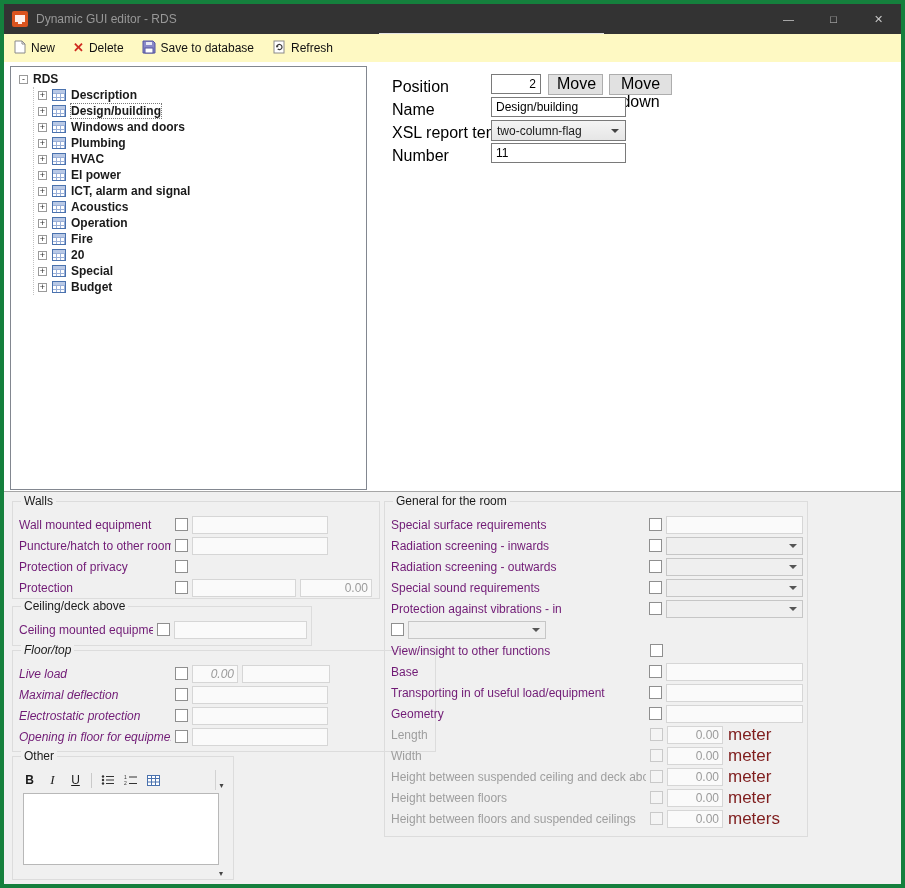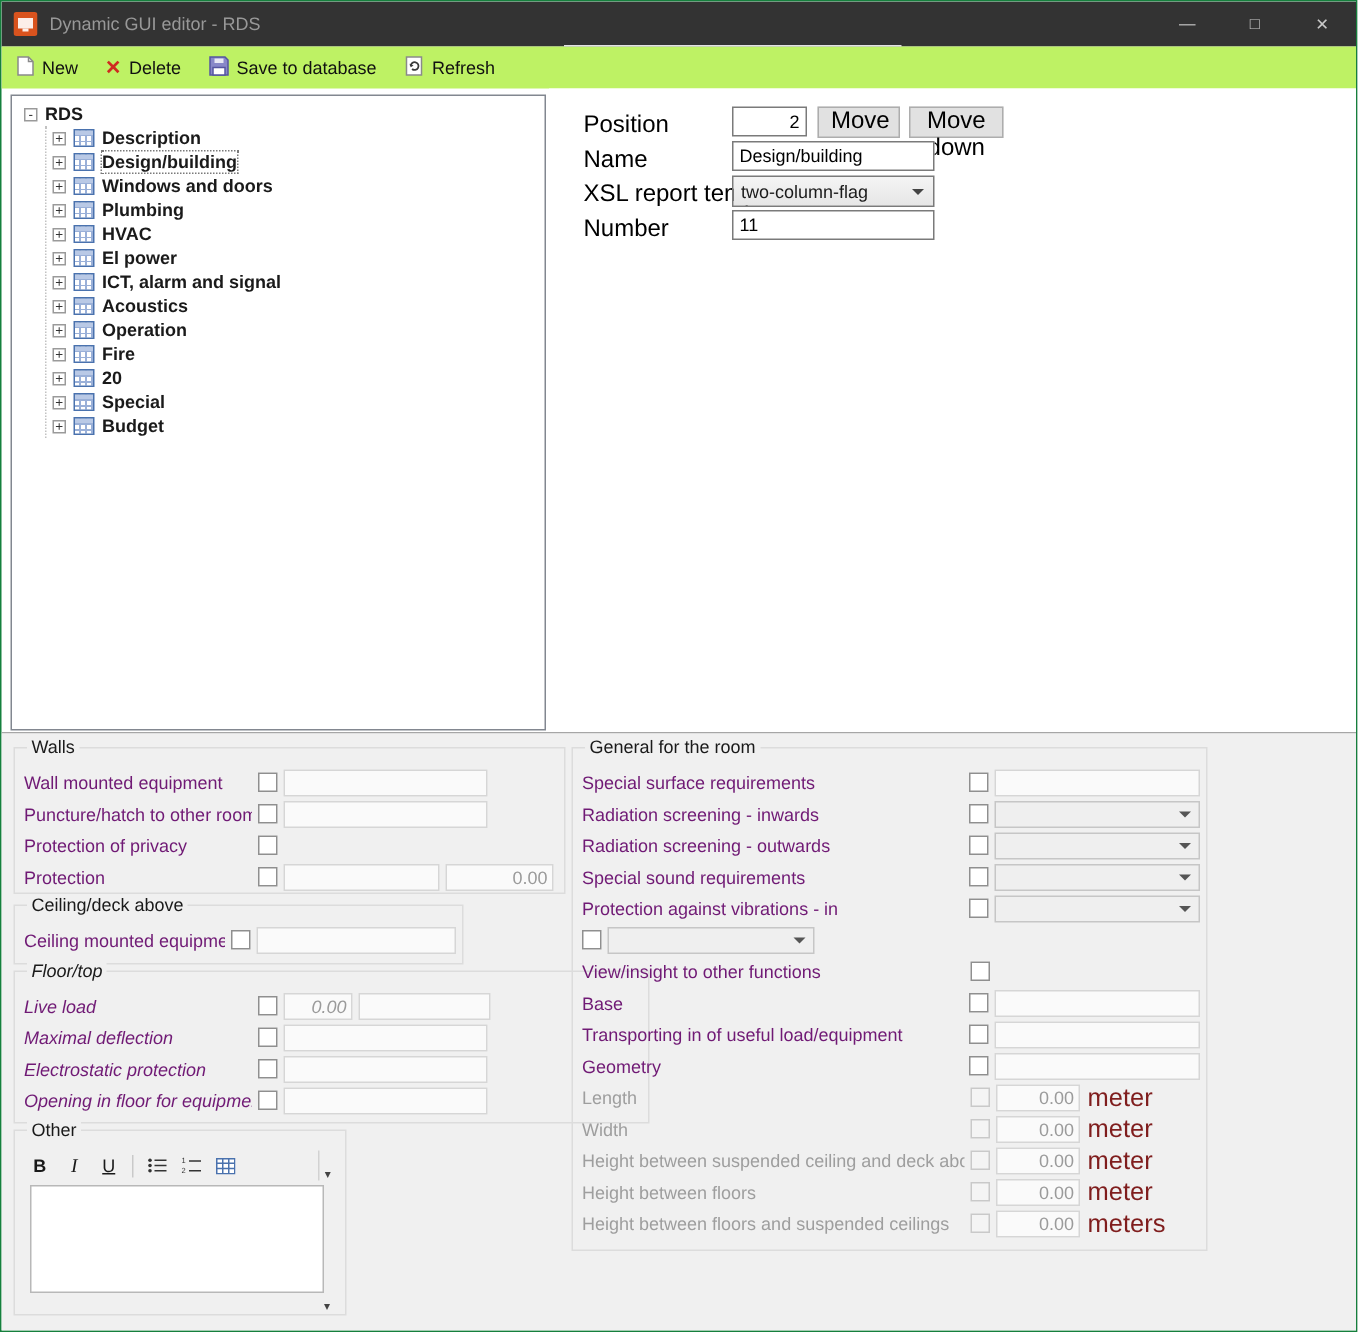--- a/index.html
+++ b/index.html
@@ -1,29 +1,29 @@
 <!DOCTYPE html>
 <html><head>
 <meta charset="utf-8">
 <style>
   * { margin:0; padding:0; box-sizing:border-box; }
   html,body { background:#cfcfcf; }
   body { font-family:"Liberation Sans", sans-serif; font-size:12px; color:#1a1a1a; }
 
-  .window { position:relative; width:905px; height:888px; background:#fff; border:1px solid #15803d; overflow:hidden; }
+  .window { position:relative; width:905px; height:888px; background:#fff; border:4px solid #15803d; overflow:hidden; }
 
   
   .titlebar { position:absolute; top:0; left:0; right:0; height:30px; background:#333333; display:flex; align-items:center; }
   .app-icon { margin-left:8px; width:16px; height:16px; display:inline-flex; }
   .titlebar .title { margin-left:8px; color:#989898; font-size:12px; }
   .win-controls { margin-left:auto; display:flex; height:100%; }
   .win-btn { width:45px; height:100%; display:flex; align-items:center; justify-content:center; color:#c8c8c8; font-size:11px; cursor:default; }
 
   
-  .toolbar { position:absolute; top:30px; left:0; right:0; height:28px; background:#bef264; display:flex; align-items:center; padding-left:6px; gap:10px; }
+  .toolbar { position:absolute; top:30px; left:0; right:0; height:28px; background:#fef9c3; display:flex; align-items:center; padding-left:6px; gap:10px; }
   .tb-btn { display:flex; align-items:center; gap:5px; padding:3px 4px; cursor:default; }
   .tb-label { font-size:12px; color:#111; }
   .del-glyph { color:#cf2b20; font-weight:bold; font-size:13px; line-height:12px; }
   .stray-line { position:absolute; top:29px; left:375px; width:225px; height:1px; background:#e2e2e2; }
 
   
   .tree-panel { position:absolute; left:6px; top:62px; width:357px; height:424px; border:1px solid #828790; background:#fff; overflow:hidden; padding:4px 0 0 8px; }
   .tree-root-row { display:flex; align-items:center; gap:5px; height:16px; }
   .tree-root-label { font-weight:bold; }
   .tree-children { margin-left:14px; border-left:1px dotted #c2c2c2; }

